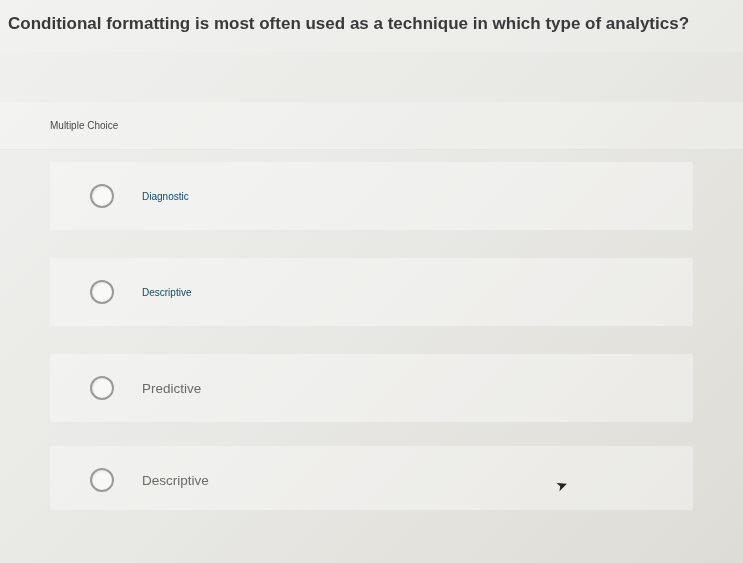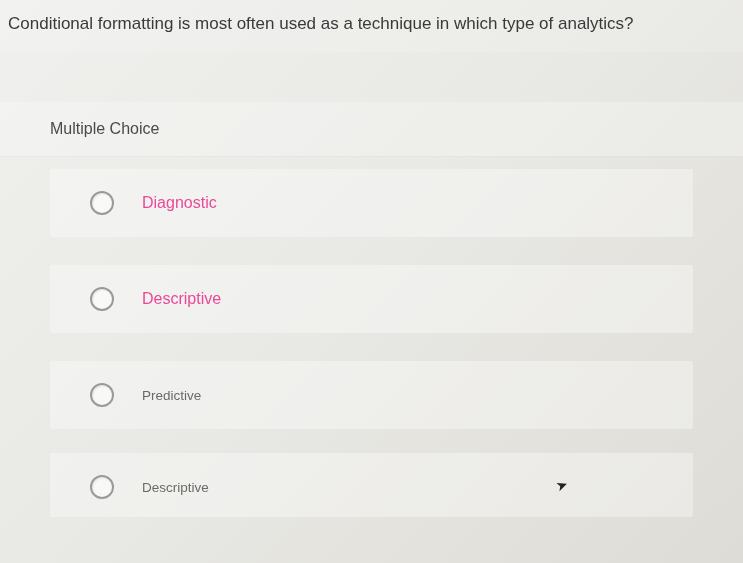--- a/index.html
+++ b/index.html
@@ -12,27 +12,27 @@
       height: 563px;
       font-family: -apple-system, BlinkMacSystemFont, "Segoe UI", Arial, sans-serif;
       background: linear-gradient(135deg, #f0f0ee 0%, #e8e8e4 50%, #dedcd6 100%);
       overflow: hidden;
       position: relative;
     }
     .question-header {
       padding: 14px 8px 18px 8px;
       font-size: 17px;
       color: #3a3a3a;
-      font-weight: 400;
+      font-weight: 700;
       background: rgba(255,255,255,0.15);
     }
     .section-header {
       margin-top: 50px;
       padding: 18px 36px 18px 50px;
-      font-size: 16px;
+      font-size: 10px;
       color: #4a4a4a;
       font-weight: 400;
       background: rgba(255,255,255,0.25);
       border-bottom: 1px solid rgba(0,0,0,0.04);
     }
     .choices-container {
       margin-top: 12px;
       padding: 0 50px;
     }
     .choice-row {
@@ -55,22 +55,22 @@
       width: 24px;
       height: 24px;
       border: 2px solid #9a9a96;
       border-radius: 50%;
       background: rgba(255,255,255,0.5);
       flex-shrink: 0;
       margin-right: 28px;
       box-shadow: inset 1px 1px 2px rgba(0,0,0,0.08);
     }
     .choice-label {
-      font-size: 16px;
-      color: #ec4899;
+      font-size: 10px;
+      color: #0c4a6e;
       font-weight: 400;
     }
     .choice-row:nth-child(3) .choice-label,
     .choice-row:nth-child(4) .choice-label {
       color: #6a6a66;
       font-size: 13.5px;
     }
     .cursor-arrow {
       position: absolute;
       right: 175px;

